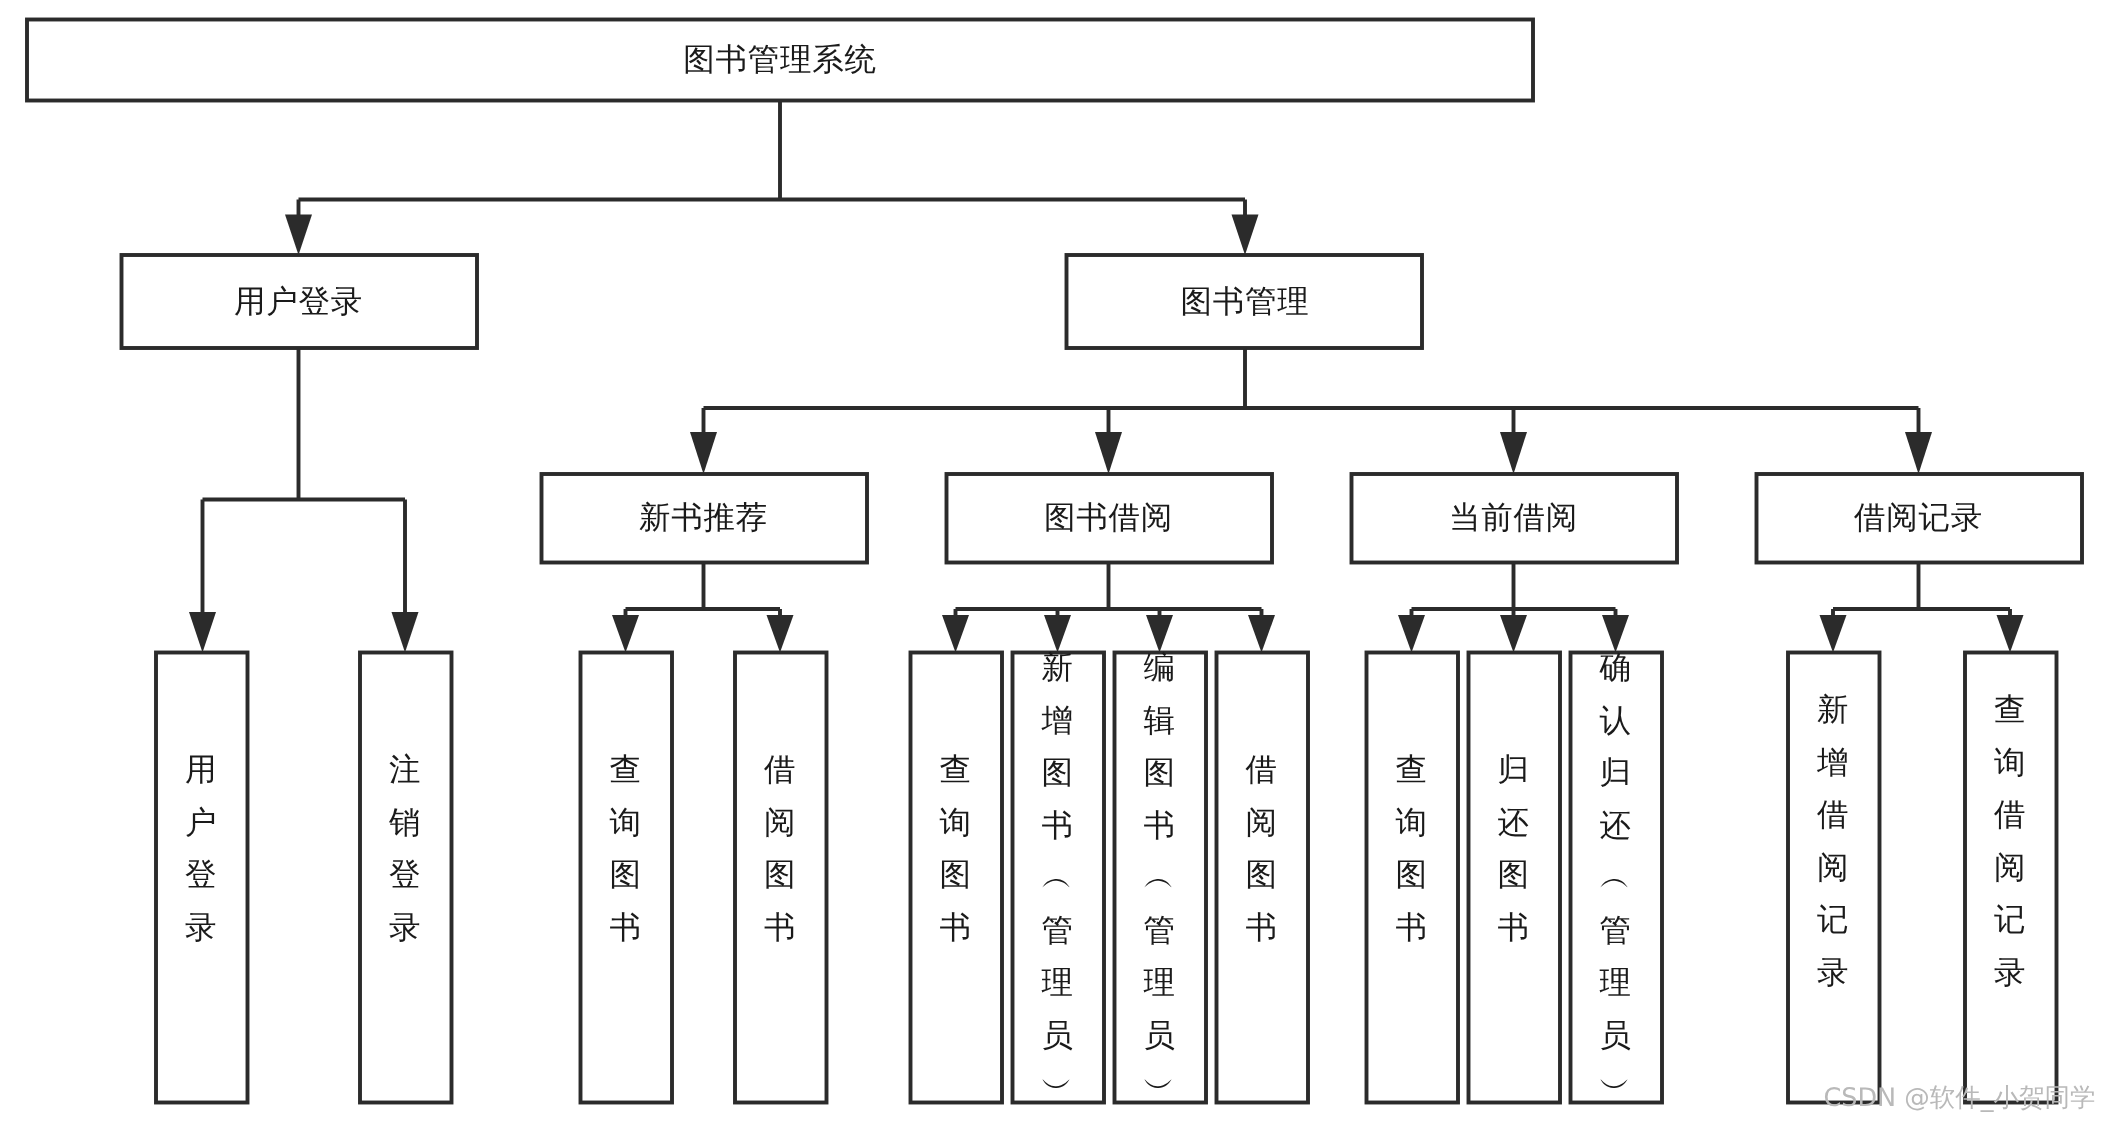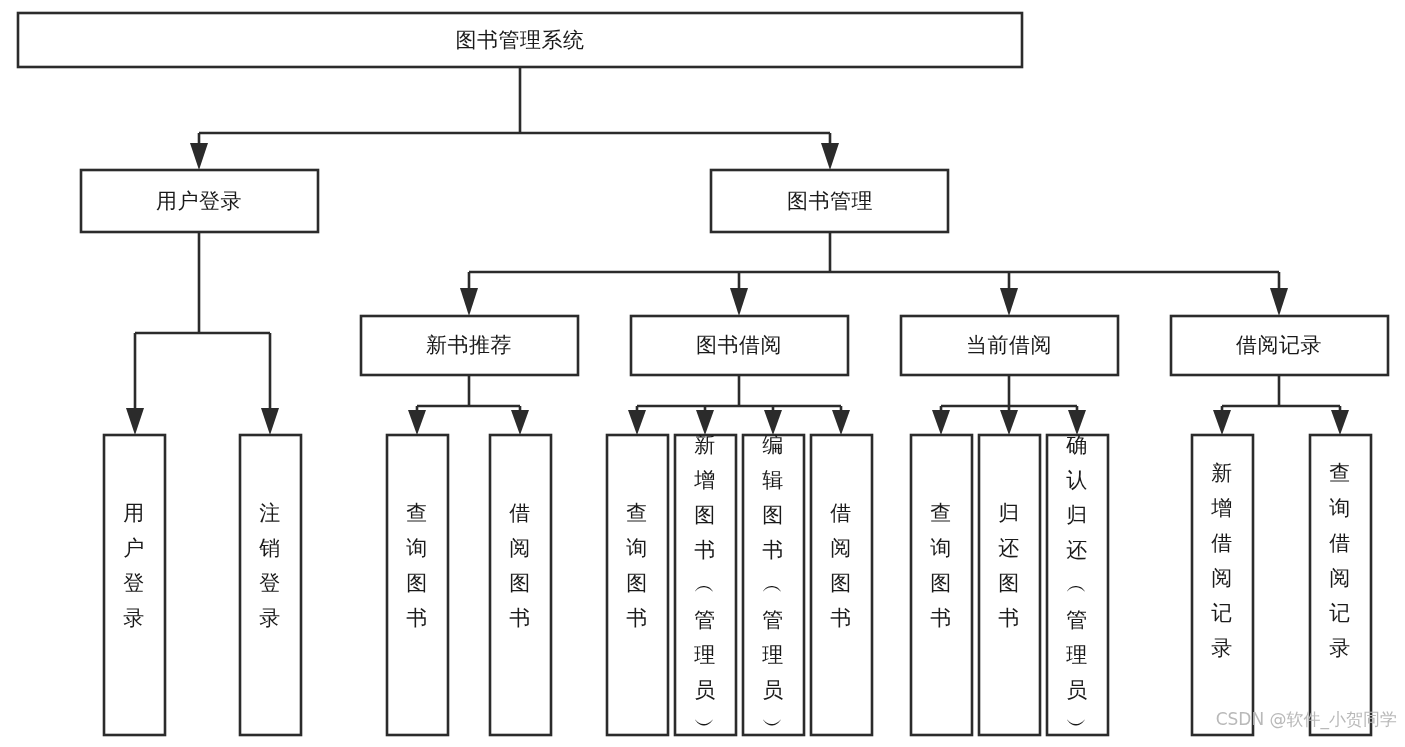--- a/index.html
+++ b/index.html
@@ -54,21 +54,21 @@
   .node-label-v {
     font-family: "DejaVu Sans", "Liberation Sans", sans-serif;
     font-size: 21px;
     fill: #1a1a1a;
     text-anchor: middle;
     letter-spacing: 0.5px;
   }
   .watermark-text {
     position: absolute;
     right: 8px;
-    bottom: 16px;
+    bottom: 4px;
     font-family: "DejaVu Sans", "Liberation Sans", sans-serif;
     font-size: 17px;
     color: #b9b9b9;
     white-space: nowrap;
     user-select: none;
     pointer-events: none;
   }
 </style>
 </head>
 <body>

